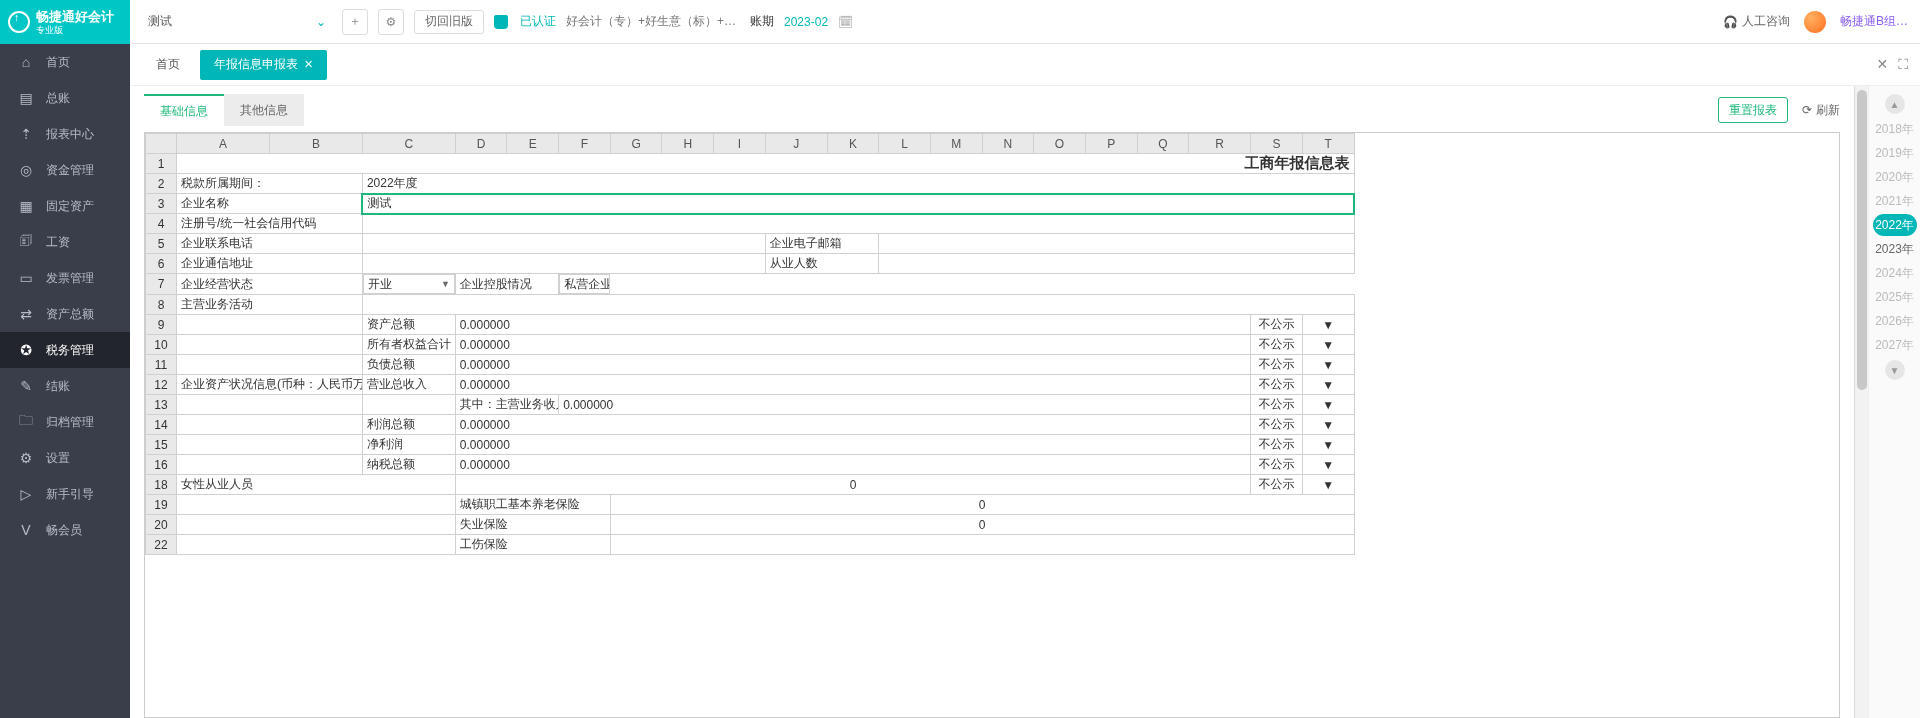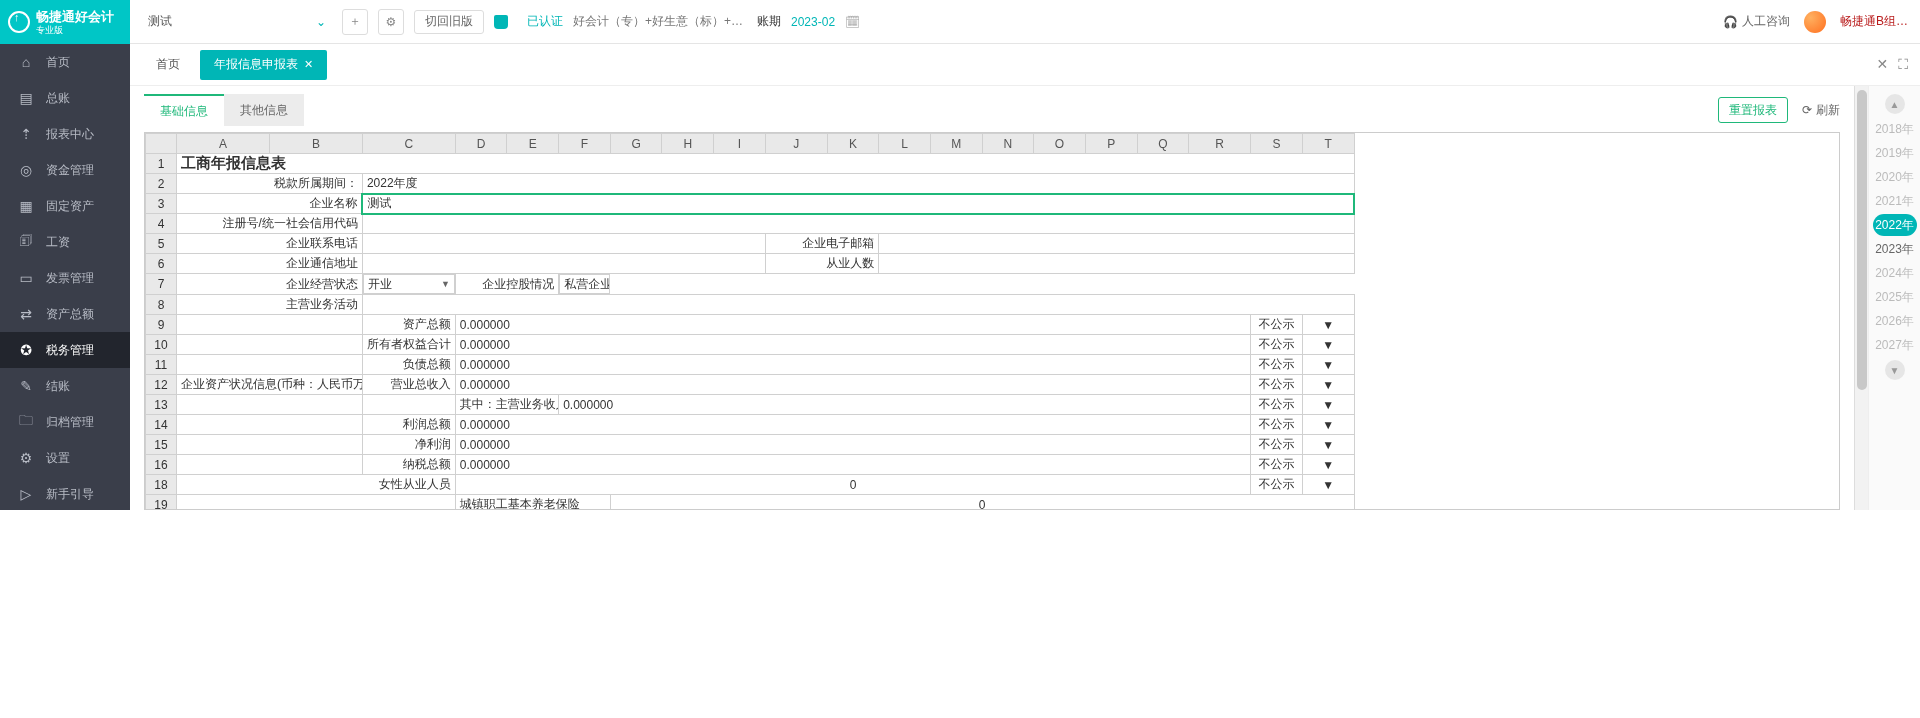--- a/index.html
+++ b/index.html
@@ -1,62 +1,62 @@
 <!DOCTYPE html>
 <html><head>
 <meta charset="utf-8">
 <style>
 *{box-sizing:border-box;margin:0;padding:0;font-family:"Microsoft YaHei",Arial,sans-serif;font-size:12px}
 body{background:#fff;overflow:hidden}
-.app{display:flex;height:510px;width:1920px}
+.app{display:flex;height:718px;width:1920px}
 .sidebar{width:130px;background:#3a3e4a;color:#b8bcc6;flex-shrink:0}
 .logo{height:44px;background:#00c6c6;display:flex;align-items:center;padding:0 8px;color:#fff}
 .logo-icon{width:22px;height:22px;border:2px solid #fff;border-radius:50%;margin-right:6px;position:relative}
 .logo-icon::before{content:"↑";position:absolute;top:-2px;left:4px;font-size:11px}
 .logo-text{font-size:13px;font-weight:bold}
 .logo-sub{font-size:9px;display:block;margin-top:-2px}
 .nav-item{height:36px;display:flex;align-items:center;padding:0 18px;cursor:pointer;gap:12px}
 .nav-item.active{background:#22252d;color:#fff}
 .nav-icon{width:16px;height:16px;display:inline-flex;align-items:center;justify-content:center;font-size:14px}
 .main{flex:1;display:flex;flex-direction:column;min-width:0}
 .topbar{height:44px;border-bottom:1px solid #e5e5e5;display:flex;align-items:center;padding:0 12px;gap:10px}
 .company-sel{width:190px;height:26px;border:none;color:#555;display:flex;align-items:center;justify-content:space-between;padding:0 6px}
 .chev{color:#00b6b6}
 .tb-btn{width:26px;height:26px;border:1px solid #ddd;border-radius:3px;display:flex;align-items:center;justify-content:center;color:#888;cursor:pointer;background:#fff}
 .old-ver{height:24px;padding:0 10px;border:1px solid #ddd;border-radius:3px;color:#666;background:#fff;cursor:pointer}
-.cert{color:#00b6b6;display:flex;align-items:center;gap:19px}
+.cert{color:#00b6b6;display:flex;align-items:center;gap:12px}
 .shield{width:14px;height:14px;background:#00b6b6;border-radius:2px 2px 4px 4px;position:relative}
 .plan{color:#777}
 .period-lbl{color:#333;margin-left:4px}
 .period-val{color:#00b6b6}
 .tb-right{margin-left:auto;display:flex;align-items:center;gap:14px}
 .support{display:flex;align-items:center;gap:4px;color:#666;cursor:pointer}
 .avatar{width:22px;height:22px;border-radius:50%;background:radial-gradient(circle at 30% 30%,#ffb060,#ff7020)}
-.user{color:#b91c1c}
+.user{color:#8b5cf6}
 .tabbar{height:42px;display:flex;align-items:center;padding:0 12px;gap:6px;border-bottom:1px solid #eee}
 .tab{height:30px;padding:0 14px;display:flex;align-items:center;color:#555;cursor:pointer;border-radius:2px}
 .tab.active{background:#00b6b6;color:#fff}
 .tab-close{margin-left:6px;font-size:11px}
 .tabbar-right{margin-left:auto;display:flex;gap:10px;color:#888}
 .tb-icon{cursor:pointer;font-size:14px}
 .content{flex:1;display:flex;min-height:0}
 .sheet-area{flex:1;display:flex;flex-direction:column;padding:8px 14px 0 14px;min-width:0}
 .subtabs{display:flex;align-items:center}
 .subtab{height:32px;padding:0 16px;display:flex;align-items:center;cursor:pointer;color:#666;background:#ececec}
 .subtab.active{color:#1fb87a;background:#fff;border-top:2px solid #1fb87a}
 .subtab-actions{margin-left:auto;display:flex;gap:14px;align-items:center}
 .btn-reset{height:26px;padding:0 10px;border:1px solid #1fb87a;color:#1fb87a;background:#fff;border-radius:3px;cursor:pointer}
 .btn-refresh{color:#666;cursor:pointer;display:flex;align-items:center;gap:4px}
 .grid-wrap{flex:1;overflow:auto;border:1px solid #ccc;margin-top:6px;position:relative}
 table.sheet{border-collapse:collapse;table-layout:fixed;width:1210px}
 .sheet th,.sheet td{border:1px solid #d0d0d0;height:20px;padding:0 4px;color:#333;background:#fff;white-space:nowrap;overflow:hidden}
 .sheet thead th{background:#e9e9e9;color:#555;text-align:center;font-weight:normal}
 .rowhdr{background:#e9e9e9!important;text-align:center;color:#555;width:30px}
-.lbl{text-align:right;background:#fff}
-.title-cell{text-align:left;font-size:15px;font-weight:bold}
+.lbl{text-align:left;background:#fff}
+.title-cell{text-align:right;font-size:15px;font-weight:bold}
 .val-r{text-align:left}
 .val-c{text-align:center}
 .sel-cell{border:2px solid #1fb87a!important}
 .dd{display:flex;justify-content:space-between;align-items:center}
 .dd::after{content:"▼";font-size:9px;color:#666}
 .year-rail{width:52px;border-left:1px solid #eee;display:flex;flex-direction:column;align-items:center;padding:8px 0;gap:2px;background:#fafafa}
 .rail-btn{width:20px;height:20px;border-radius:50%;background:#e6e6e6;color:#999;display:flex;align-items:center;justify-content:center;cursor:pointer;font-size:10px}
 .year{width:44px;height:22px;display:flex;align-items:center;justify-content:center;color:#bbb;border-radius:11px;cursor:pointer;margin:2px 0}
 .year.near{color:#666}
 .year.active{background:#00b6b6;color:#fff}

